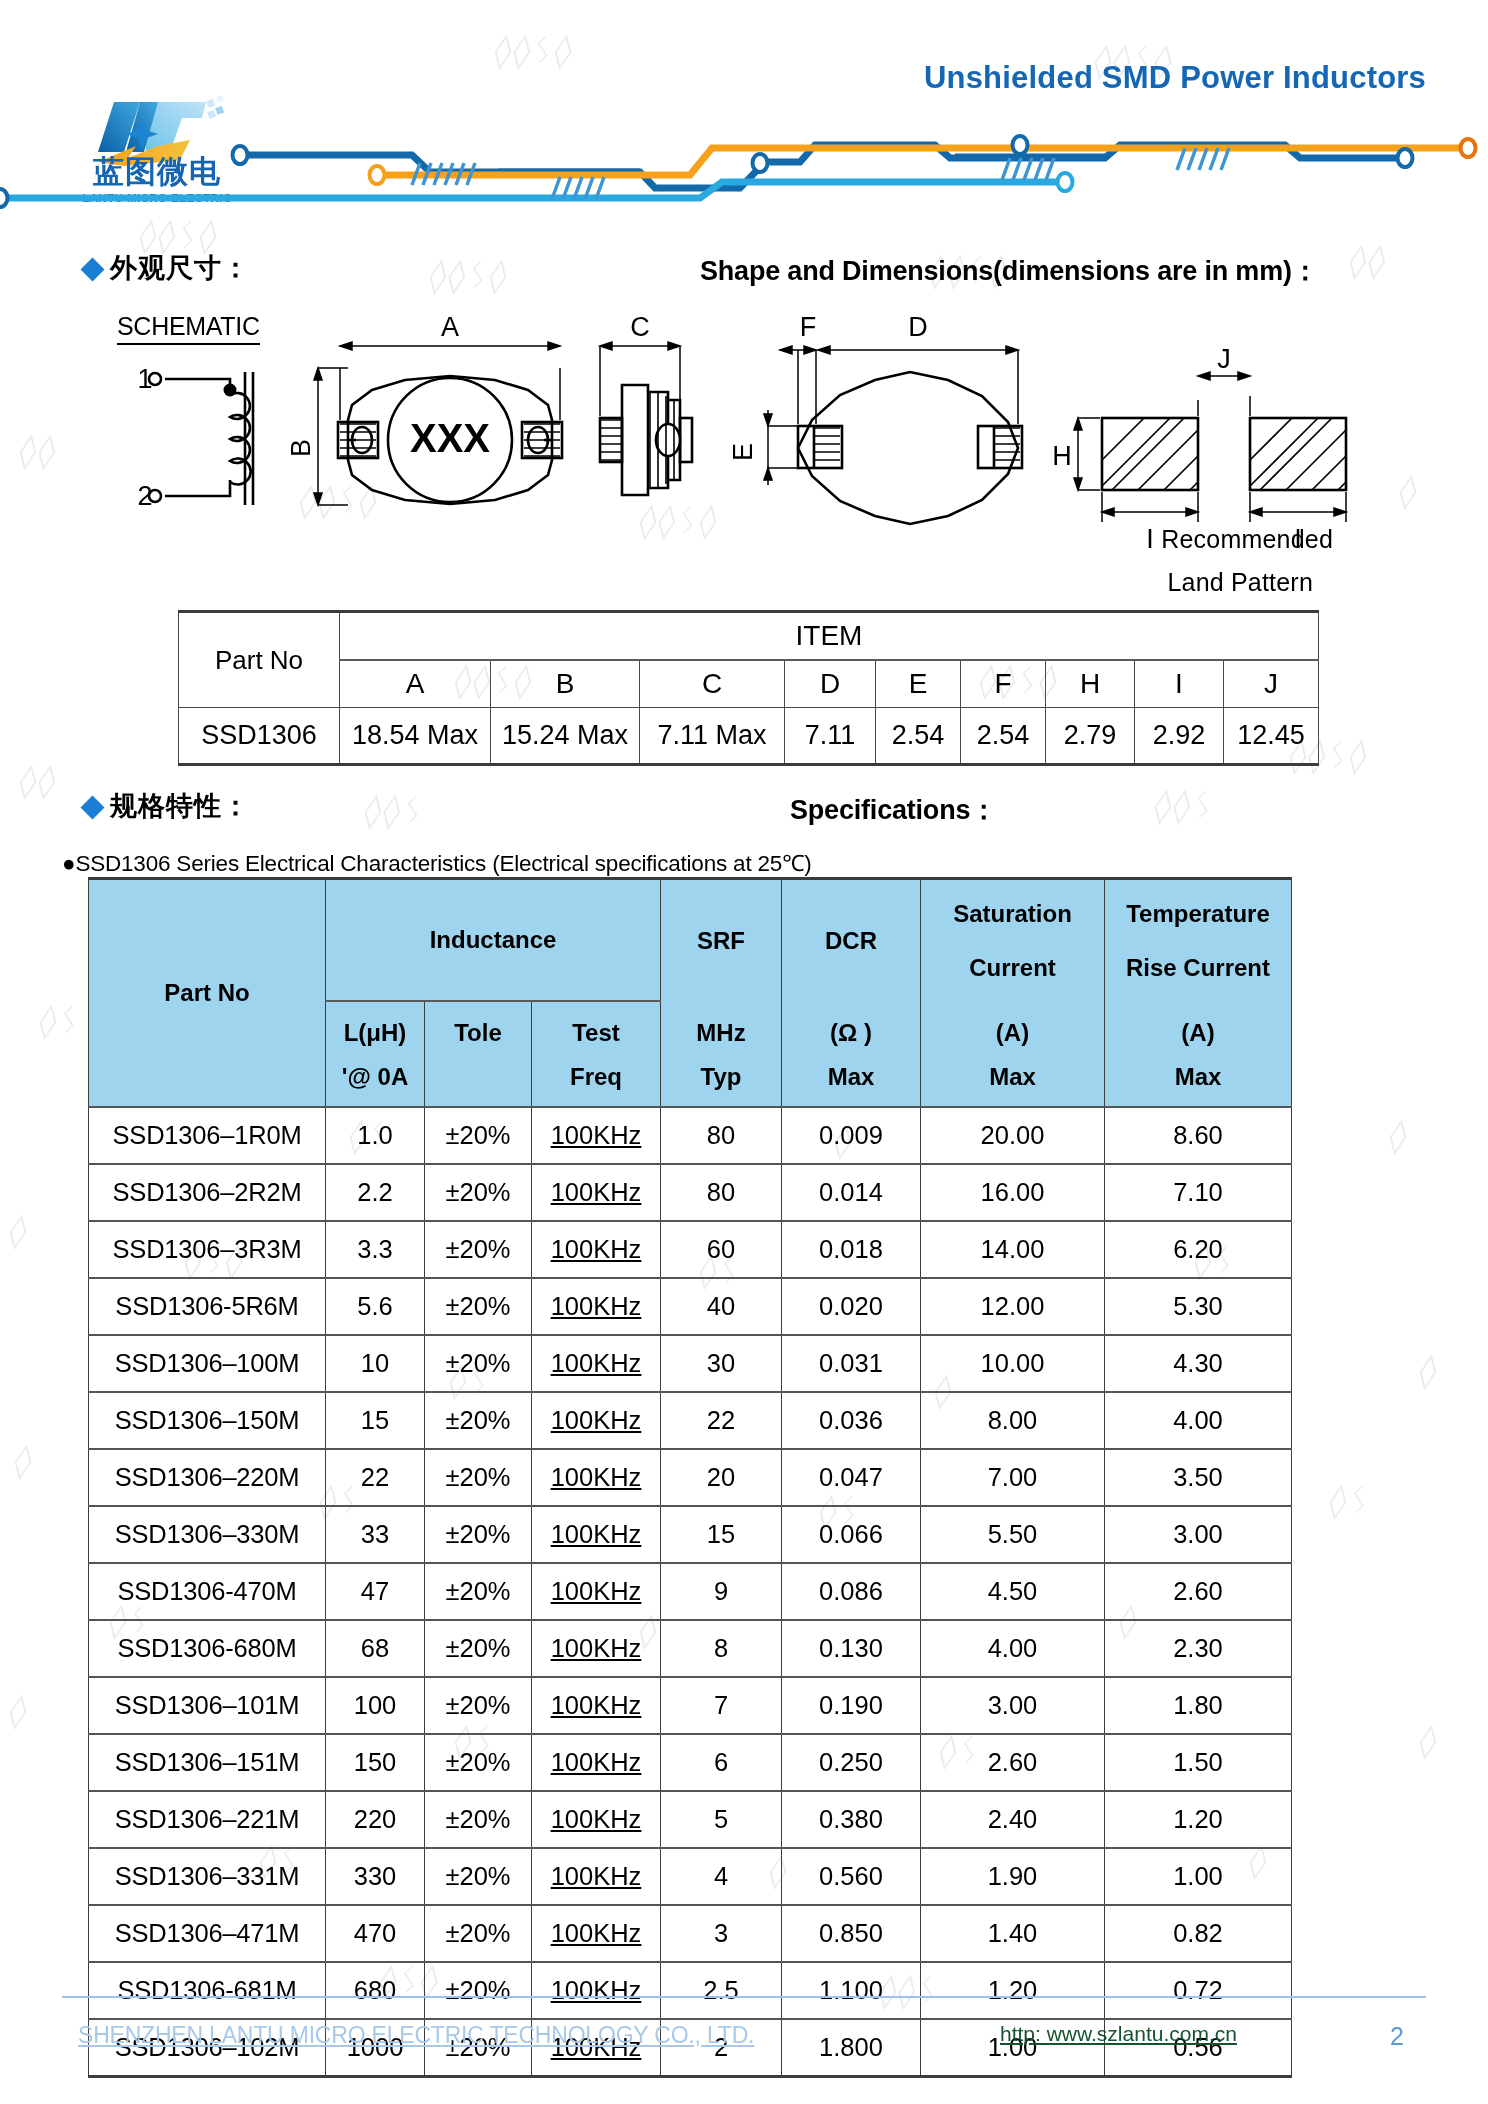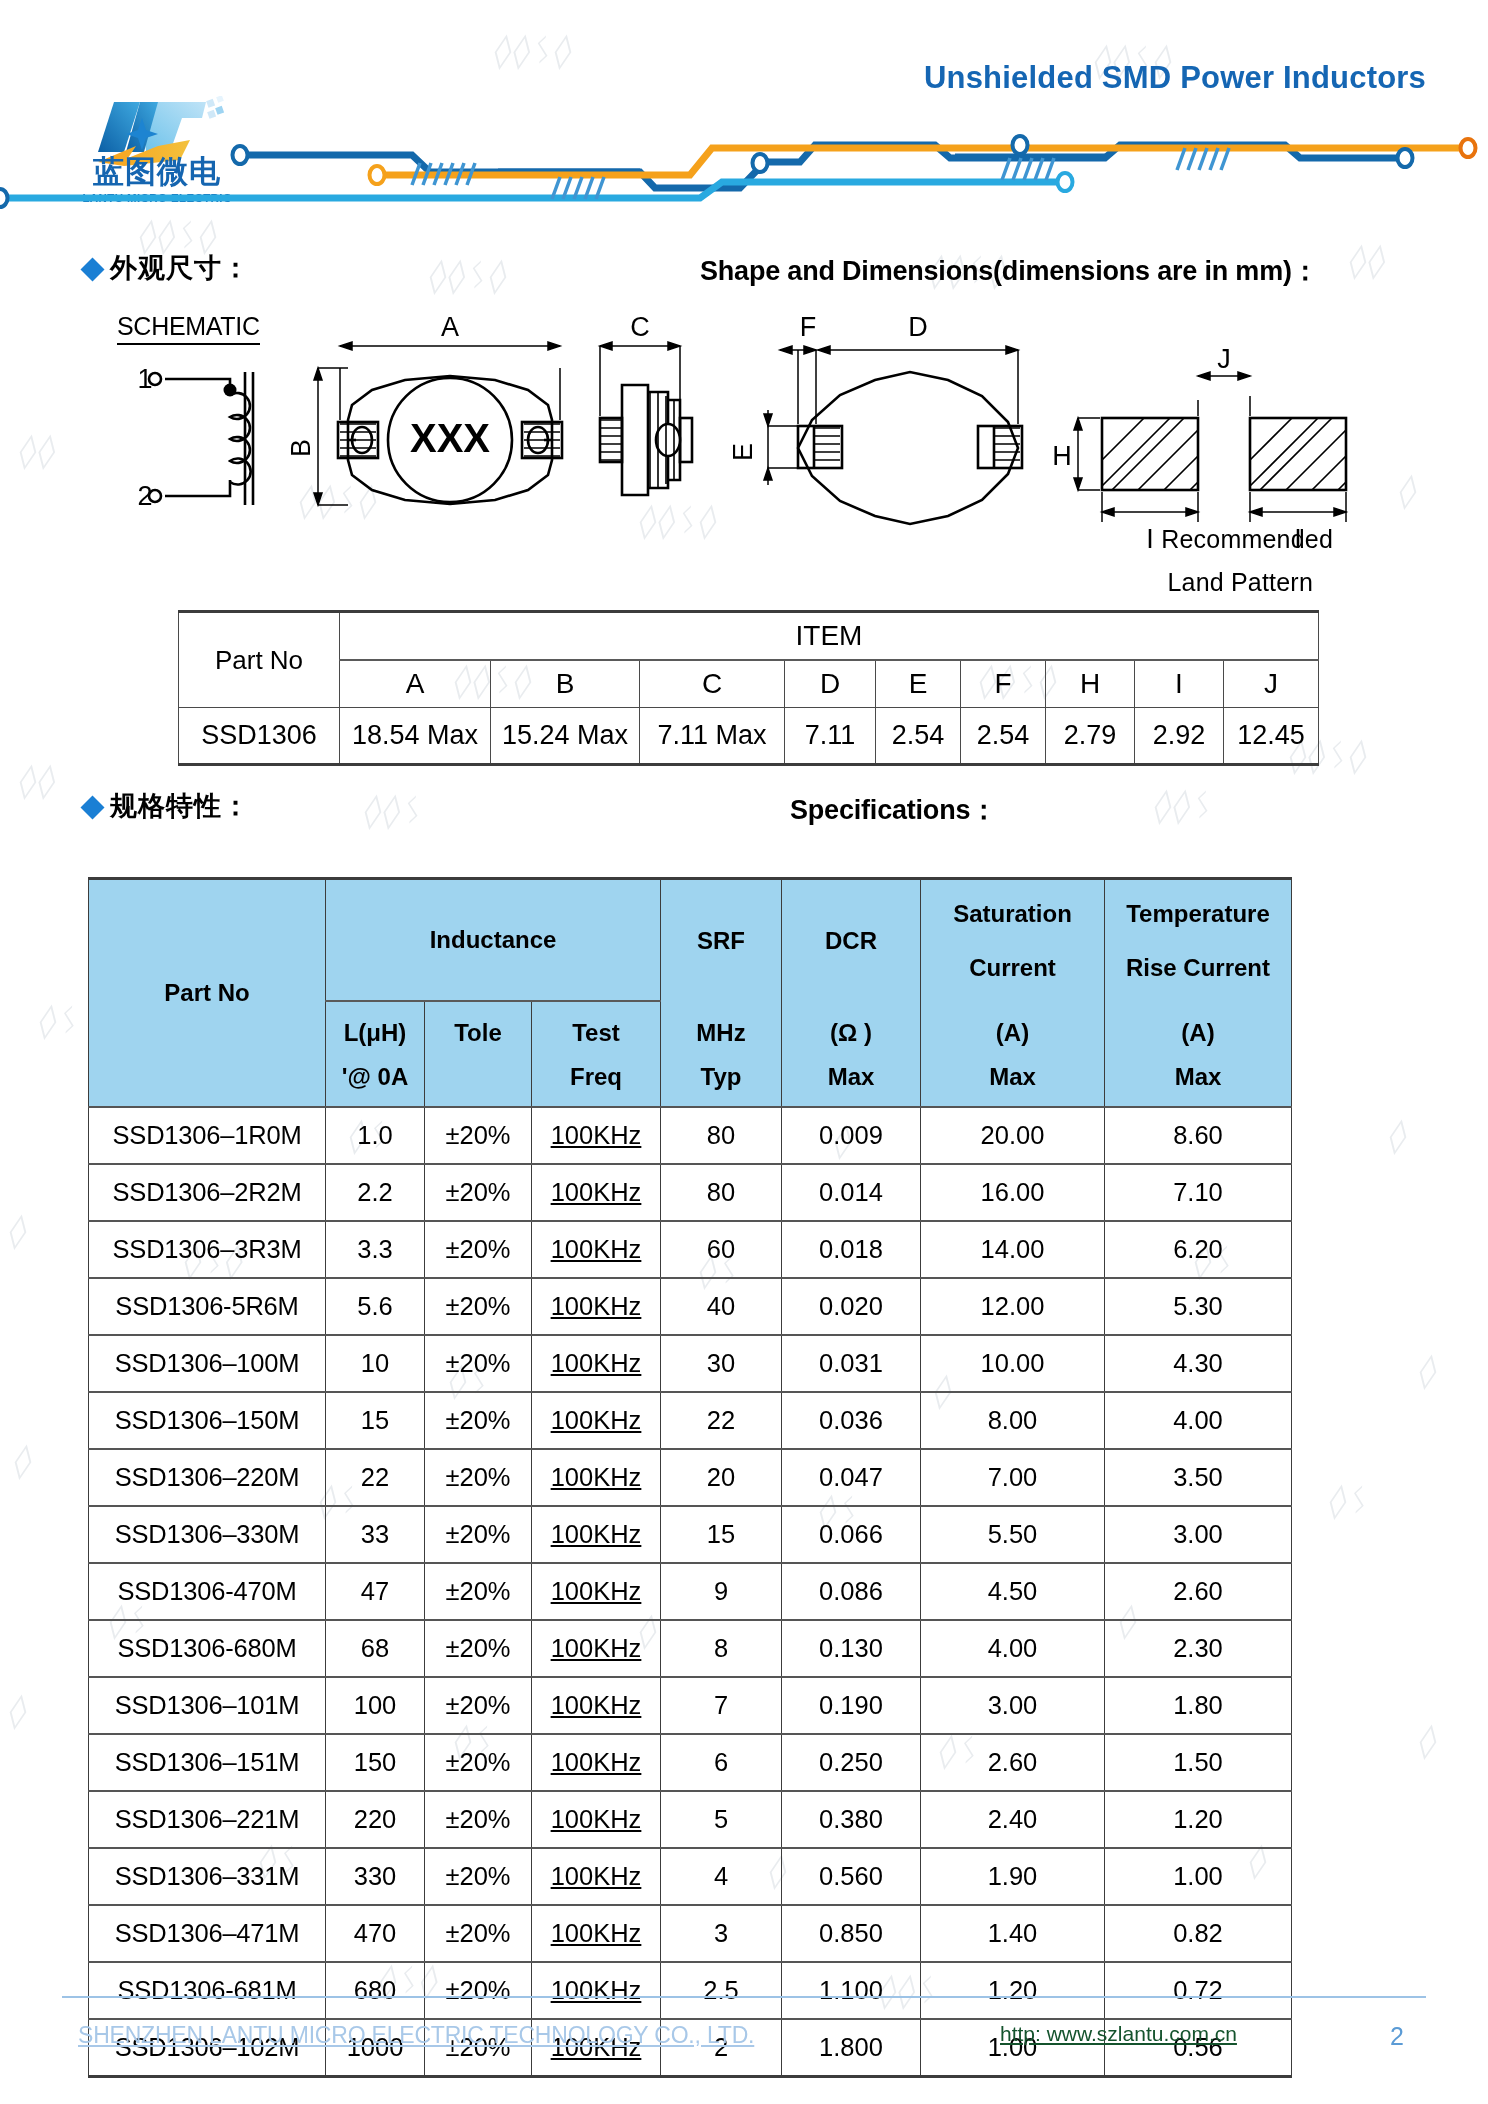--- a/index.html
+++ b/index.html
@@ -426,20 +426,21 @@
         <td class="val dim-bot">12.45</td>
       </tr>
     </tbody>
       </table>
   </div>
 
   <div class="sec" style="left:84px;top:788px;">
     <span class="sec-diamond"></span><span class="sec-cn">规格特性：</span>
   </div>
   <div class="sec sec-en" style="left:790px;top:792px;">Specifications：</div>
+  <div class="bullet-line" style="left:62px;top:847px;">●SSD1306 Series Electrical Characteristics (Electrical specifications at 25℃)</div>
 
   <div class="spec-wrap">
     <table class="spec">
       <thead>
         <tr class="r1">
           <th class="partcell thick-top" rowspan="3" style="width:236px">Part No</th>
           <th class="thick-top" colspan="3">Inductance</th>
           <th class="thick-top" rowspan="1" style="width:120px">SRF</th>
           <th class="thick-top" rowspan="1" style="width:138px">DCR</th>
           <th class="thick-top" rowspan="1" style="width:183px">

